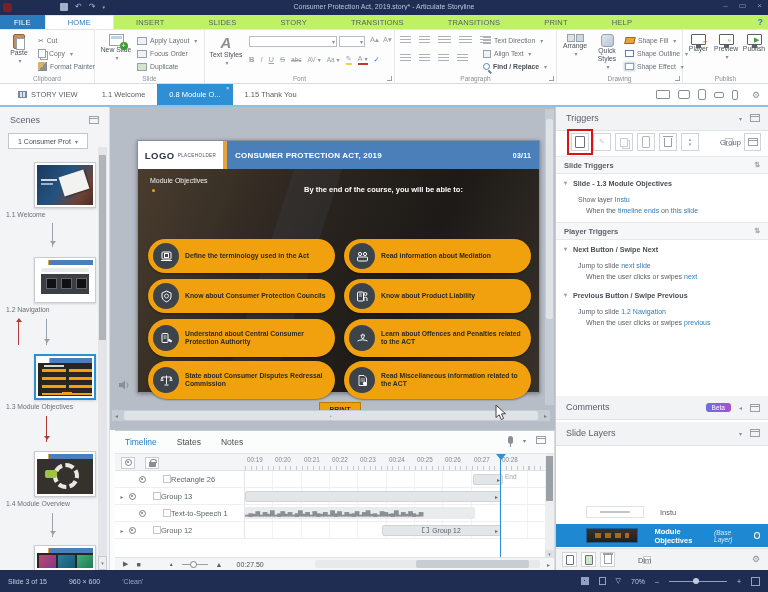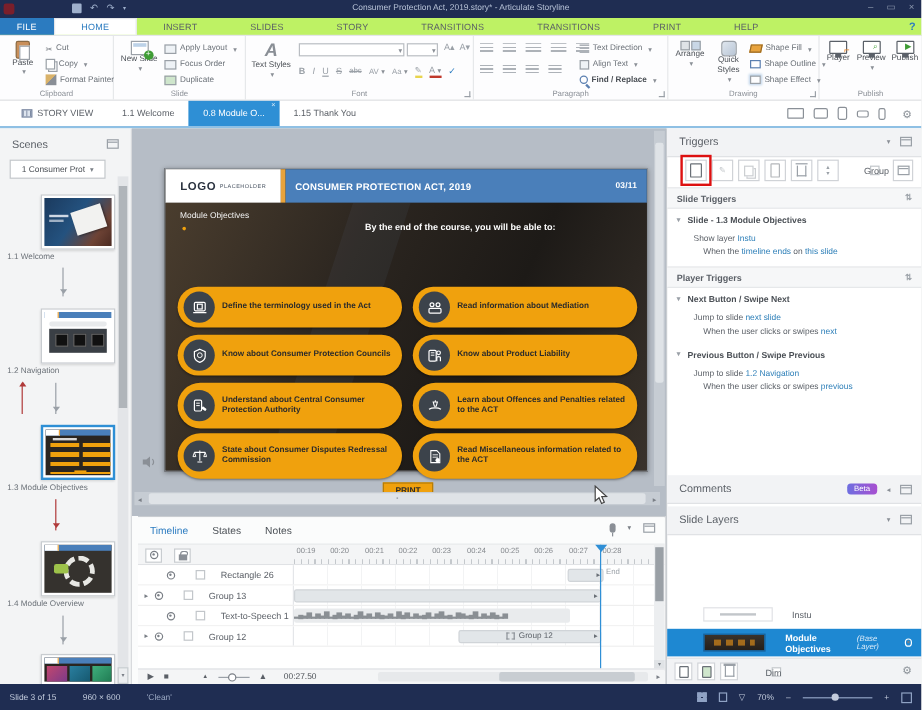--- a/index.html
+++ b/index.html
@@ -79,21 +79,21 @@
 .sthumb{position:absolute;left:1px;width:7px;background:#b0b5ba}
 .sbtn-dn{position:absolute;right:2px;bottom:0;width:9px;height:14px;background:#eceef0;border:1px solid #c8ccd0;font-size:5px;color:#7a7f86;text-align:center;line-height:13px}
 
 .mt-head{position:absolute;left:0;top:0;right:0;height:5px;background:#4a7fba}
 .mt-logo{position:absolute;left:0;top:0;width:12px;height:5px;background:#fff;border-right:1px solid #e8a33d}
 .orange-rows{position:absolute;width:24px;background:repeating-linear-gradient(#f0a10d 0 3.5px,transparent 3.5px 8px)}
 
 .editor{position:absolute;left:110px;top:107px;width:445px;height:323px;background:#b6bdc6}
 .slide{position:absolute;left:27px;top:33px;width:403px;height:253px;background:#2a241f;border:1px solid #8a9097;box-shadow:0 1px 4px rgba(0,0,0,.35)}
 .sl-head{position:absolute;left:0;top:0;right:0;height:28px;display:flex}
-.sl-logo{width:96px;background:#fff;display:flex;align-items:center;justify-content:center;gap:3px}
+.sl-logo{width:85px;background:#fff;display:flex;align-items:center;justify-content:center;gap:3px}
 .sl-logo b{font-size:9.5px;color:#2b3340;letter-spacing:.5px}
 .sl-logo i{font-size:4.6px;font-style:normal;color:#4a5563;letter-spacing:.4px}
 .sl-or{width:4px;background:#e8a33d}
 .sl-blue{flex:1;background:#4a7fba;color:#fff;display:flex;align-items:center;padding:0 8px;font-weight:bold;font-size:8px;letter-spacing:.2px}
 .sl-page{margin-left:auto;font-size:7px;font-weight:bold}
 .sl-body{position:absolute;left:0;top:28px;right:0;bottom:0;background:linear-gradient(115deg,#4a3d2e 0%,#2c2620 35%,#1d1a17 65%,#39322b 100%)}
 .sl-body::before{content:"";position:absolute;left:30%;top:0;width:12%;height:100%;background:rgba(120,140,180,.08);transform:skewX(-18deg)}
 .sl-heading{position:absolute;left:12px;top:8px;color:#f2f2f2;font-size:7px}
 .sl-dot{position:absolute;left:14px;top:20px;width:3px;height:3px;border-radius:50%;background:#f0a10d}
 .sl-intro{position:absolute;left:110px;right:20px;top:16px;text-align:center;color:#fff;font-weight:bold;font-size:7.5px}
@@ -120,21 +120,21 @@
 .i-eye::after{content:"";position:absolute;left:1.3px;top:1.3px;width:2px;height:2px;border-radius:50%;background:#7a7f86}
 .i-lock{width:7px;height:5px;background:#8a8f96;position:relative;margin-top:3px;display:inline-block}
 .i-lock::before{content:"";position:absolute;left:1px;top:-3px;width:5px;height:3px;border:1px solid #8a8f96;border-bottom:none;border-radius:3px 3px 0 0}
 .rlabel{position:absolute;top:2px;width:30px;text-align:center;font-size:6.3px;color:#85898e}
 .ticks{position:absolute;left:130px;right:0;bottom:0;height:4px;background:repeating-linear-gradient(90deg,#c4c8cc 0 1px,transparent 1px 5.67px)}
 .tl-row{position:absolute;left:0;right:0;height:17px;border-bottom:1px solid #efefef;background:#fff}
 .tl-namecol{position:absolute;left:0;top:0;bottom:0;width:130px;border-right:1px solid #e4e6e9;display:flex;align-items:center}
 .exp{width:10px;text-align:center;color:#7a7f86;font-size:6px;margin-left:2px}
 .cell-eye{margin-left:12px}
 .cb{width:8px;height:8px;border:1px solid #c2c6ca;background:#fff;margin-left:17px}
-.tname{margin-left:13px;color:#5a5f66;white-space:nowrap}
+.tname{color:#5a5f66;white-space:nowrap}
 .bararea{position:absolute;left:130px;top:0;right:0;bottom:0;background:repeating-linear-gradient(90deg,transparent 0 27.33px,#f2f3f4 27.33px 28.33px)}
 .bar{position:absolute;top:2.5px;height:11px;background:#e2e6e9;border:1px solid #d0d4d8;border-radius:2px;display:flex;align-items:center;font-size:6.8px;color:#5a5f66}
 .bar .barlab{display:flex;align-items:center;gap:3px;margin:0 auto}
 .bar .rar{position:absolute;right:2px;font-size:6px;color:#6a7077}
 .bar .gico{width:7px;height:6px;border:1px dashed #8a8f96;display:inline-block}
 .wave{position:absolute;top:2px;height:12px;background:#e9ebed;border-radius:2px;overflow:hidden;color:#8a8f94;font-size:6px;letter-spacing:-1px;line-height:12px;white-space:nowrap}
 .playhead{position:absolute;left:385px;top:23px;width:1px;height:105px;background:#2f8fd6}
 .ph-tri{position:absolute;left:380.5px;top:23px;border:5px solid transparent;border-top:6px solid #2f8fd6}
 .endlab{position:absolute;left:390px;top:42px;font-size:6.5px;color:#9aa0a7}
 .tl-ctrl{position:absolute;left:0;bottom:0;right:0;height:13px;background:#f4f5f6;border-top:1px solid #e0e2e5;display:flex;align-items:center;color:#5a5f66;font-size:7px}

